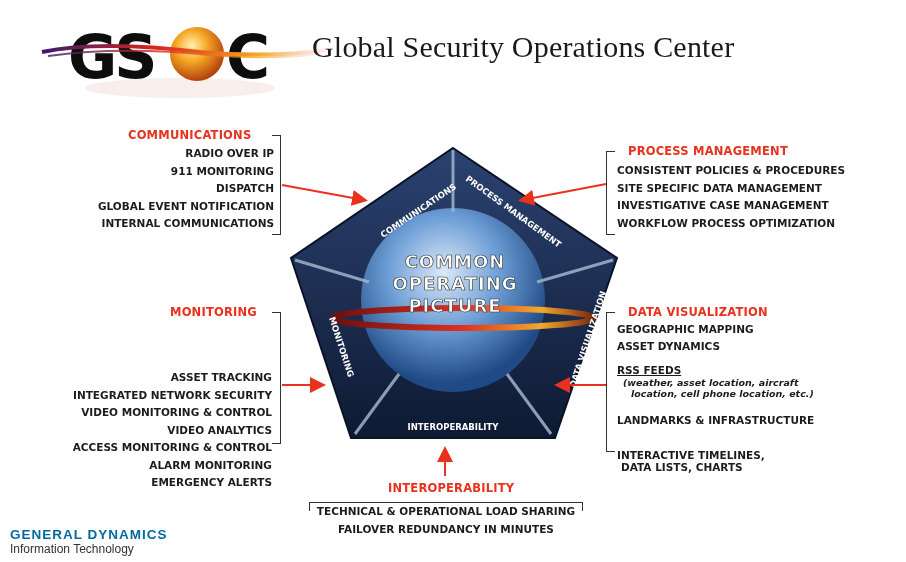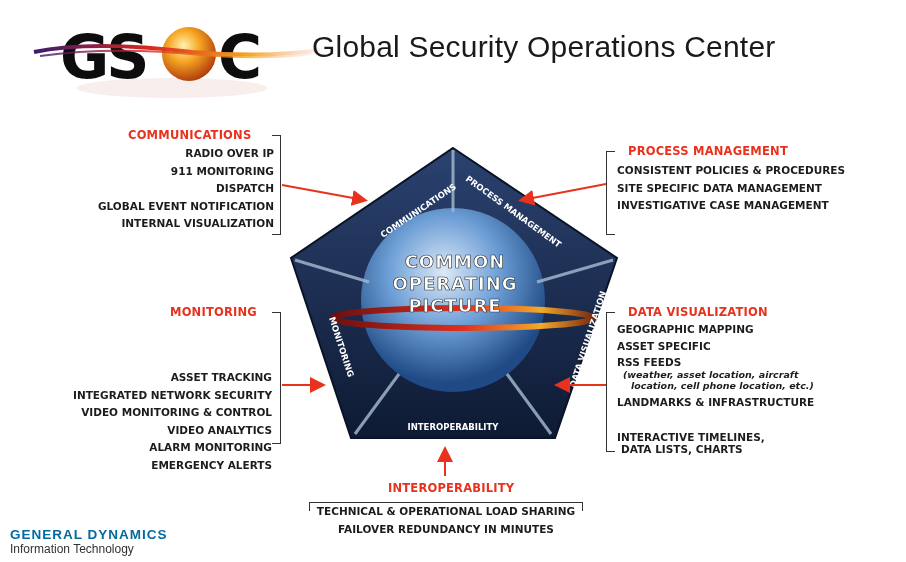--- a/index.html
+++ b/index.html
@@ -1,19 +1,19 @@
 <!DOCTYPE html>
 <html><head>
 <meta charset="utf-8">
 <style>
   html, body { margin:0; padding:0; background:#ffffff; }
   body { width:906px; height:562px; position:relative; overflow:hidden; font-family:"DejaVu Sans", sans-serif; }
   .abs { position:absolute; }
-  .logo { left:32px; top:10px; width:290px; height:90px; }
-  .title { left:312px; top:30px; font-family:Liberation Sans, sans-serif; font-size:30px; color:#1a1a1a; letter-spacing:0.2px; font-weight:300; white-space:nowrap; }
+  .logo { left:40px; top:10px; width:290px; height:90px; }
+  .title { left:312px; top:30px; font-family:Liberation Serif, serif; font-size:30px; color:#1a1a1a; letter-spacing:0.2px; font-weight:300; white-space:nowrap; }
   .panel-head { color:#e8321e; font-weight:bold; font-size:11.5px; letter-spacing:0.2px; white-space:nowrap; }
   .items { font-size:10.5px; font-weight:bold; color:#1c1c1c; line-height:17.5px; white-space:nowrap; }
   .items.right { text-align:right; }
   .items .sub { font-style:italic; font-weight:bold; font-size:9.5px; line-height:11px; display:block; padding-left:6px; }
   .brk-r { border-right:1.5px solid #333; border-top:1.5px solid #333; border-bottom:1.5px solid #333; width:8px; }
   .brk-l { border-left:1.5px solid #333; border-top:1.5px solid #333; border-bottom:1.5px solid #333; width:8px; }
   .brk-t { border-left:1.5px solid #333; border-right:1.5px solid #333; border-top:1.5px solid #333; height:8px; }
   .gd-name { left:10px; top:527px; color:#0369a1; font-weight:bold; font-size:13.5px; letter-spacing:1px; font-family:"Liberation Sans", sans-serif; white-space:nowrap; }
   .gd-sub { left:10px; top:542px; color:#333; font-size:12px; font-family:"Liberation Sans", sans-serif; white-space:nowrap; }
   svg text { font-family:"DejaVu Sans", sans-serif; }
@@ -103,51 +103,53 @@
     <line x1="445" y1="476" x2="445" y2="450"></line>
   </g>
 </svg>
 
 <div class="abs panel-head" style="left:128px;top:128px;">COMMUNICATIONS</div>
 <div class="abs items right" style="left:80px;top:145px;width:194px;">
   <div>RADIO OVER IP</div>
   <div>911 MONITORING</div>
   <div>DISPATCH</div>
   <div>GLOBAL EVENT NOTIFICATION</div>
-  <div>INTERNAL VISUALIZATION</div>
+  <div>INTERNAL COMMUNICATIONS</div>
 </div>
 <div class="abs brk-r" style="left:272px;top:135px;height:98px;"></div>
 
 <div class="abs panel-head" style="left:628px;top:144px;">PROCESS MANAGEMENT</div>
 <div class="abs items" style="left:617px;top:162px;">
   <div>CONSISTENT POLICIES &amp; PROCEDURES</div>
   <div>SITE SPECIFIC DATA MANAGEMENT</div>
   <div>INVESTIGATIVE CASE MANAGEMENT</div>
+  <div>WORKFLOW PROCESS OPTIMIZATION</div>
 </div>
 <div class="abs brk-l" style="left:606px;top:151px;height:82px;"></div>
 
 <div class="abs panel-head" style="left:170px;top:305px;">MONITORING</div>
 <div class="abs items right" style="left:40px;top:322px;width:232px;margin-top:47px;">
   <div>ASSET TRACKING</div>
   <div>INTEGRATED NETWORK SECURITY</div>
   <div>VIDEO MONITORING &amp; CONTROL</div>
   <div>VIDEO ANALYTICS</div>
+  <div>ACCESS MONITORING &amp; CONTROL</div>
   <div>ALARM MONITORING</div>
   <div>EMERGENCY ALERTS</div>
 </div>
 <div class="abs brk-r" style="left:272px;top:312px;height:130px;"></div>
 
 <div class="abs panel-head" style="left:628px;top:305px;">DATA VISUALIZATION</div>
 <div class="abs items" style="left:617px;top:321px;line-height:17px;">
   <div>GEOGRAPHIC MAPPING</div>
-  <div>ASSET SPECIFIC</div>
-  <div style="line-height:14px;margin-top:0;">RSS FEEDS</div>
+  <div>ASSET DYNAMICS</div>
+  <div style="line-height:14px;margin-top:8px;text-decoration:underline;">RSS FEEDS</div>
   <span class="sub">(weather, asset location, aircraft</span>
   <span class="sub" style="padding-left:14px;">location, cell phone location, etc.)</span>
-  <div style="margin-top:3px;">LANDMARKS &amp; INFRASTRUCTURE</div>
+  <div style="margin-top:13px;">LANDMARKS &amp; INFRASTRUCTURE</div>
   <div style="line-height:12px;margin-top:20px;">INTERACTIVE TIMELINES,</div>
   <div style="line-height:12px;padding-left:4px;">DATA LISTS, CHARTS</div>
 </div>
 <div class="abs brk-l" style="left:606px;top:312px;height:138px;"></div>
 
 <div class="abs panel-head" style="left:388px;top:481px;">INTEROPERABILITY</div>
 <div class="abs brk-t" style="left:309px;top:502px;width:272px;"></div>
 <div class="abs items" style="left:309px;top:503px;width:274px;text-align:center;">
   <div>TECHNICAL &amp; OPERATIONAL LOAD SHARING</div>
   <div>FAILOVER REDUNDANCY IN MINUTES</div>

